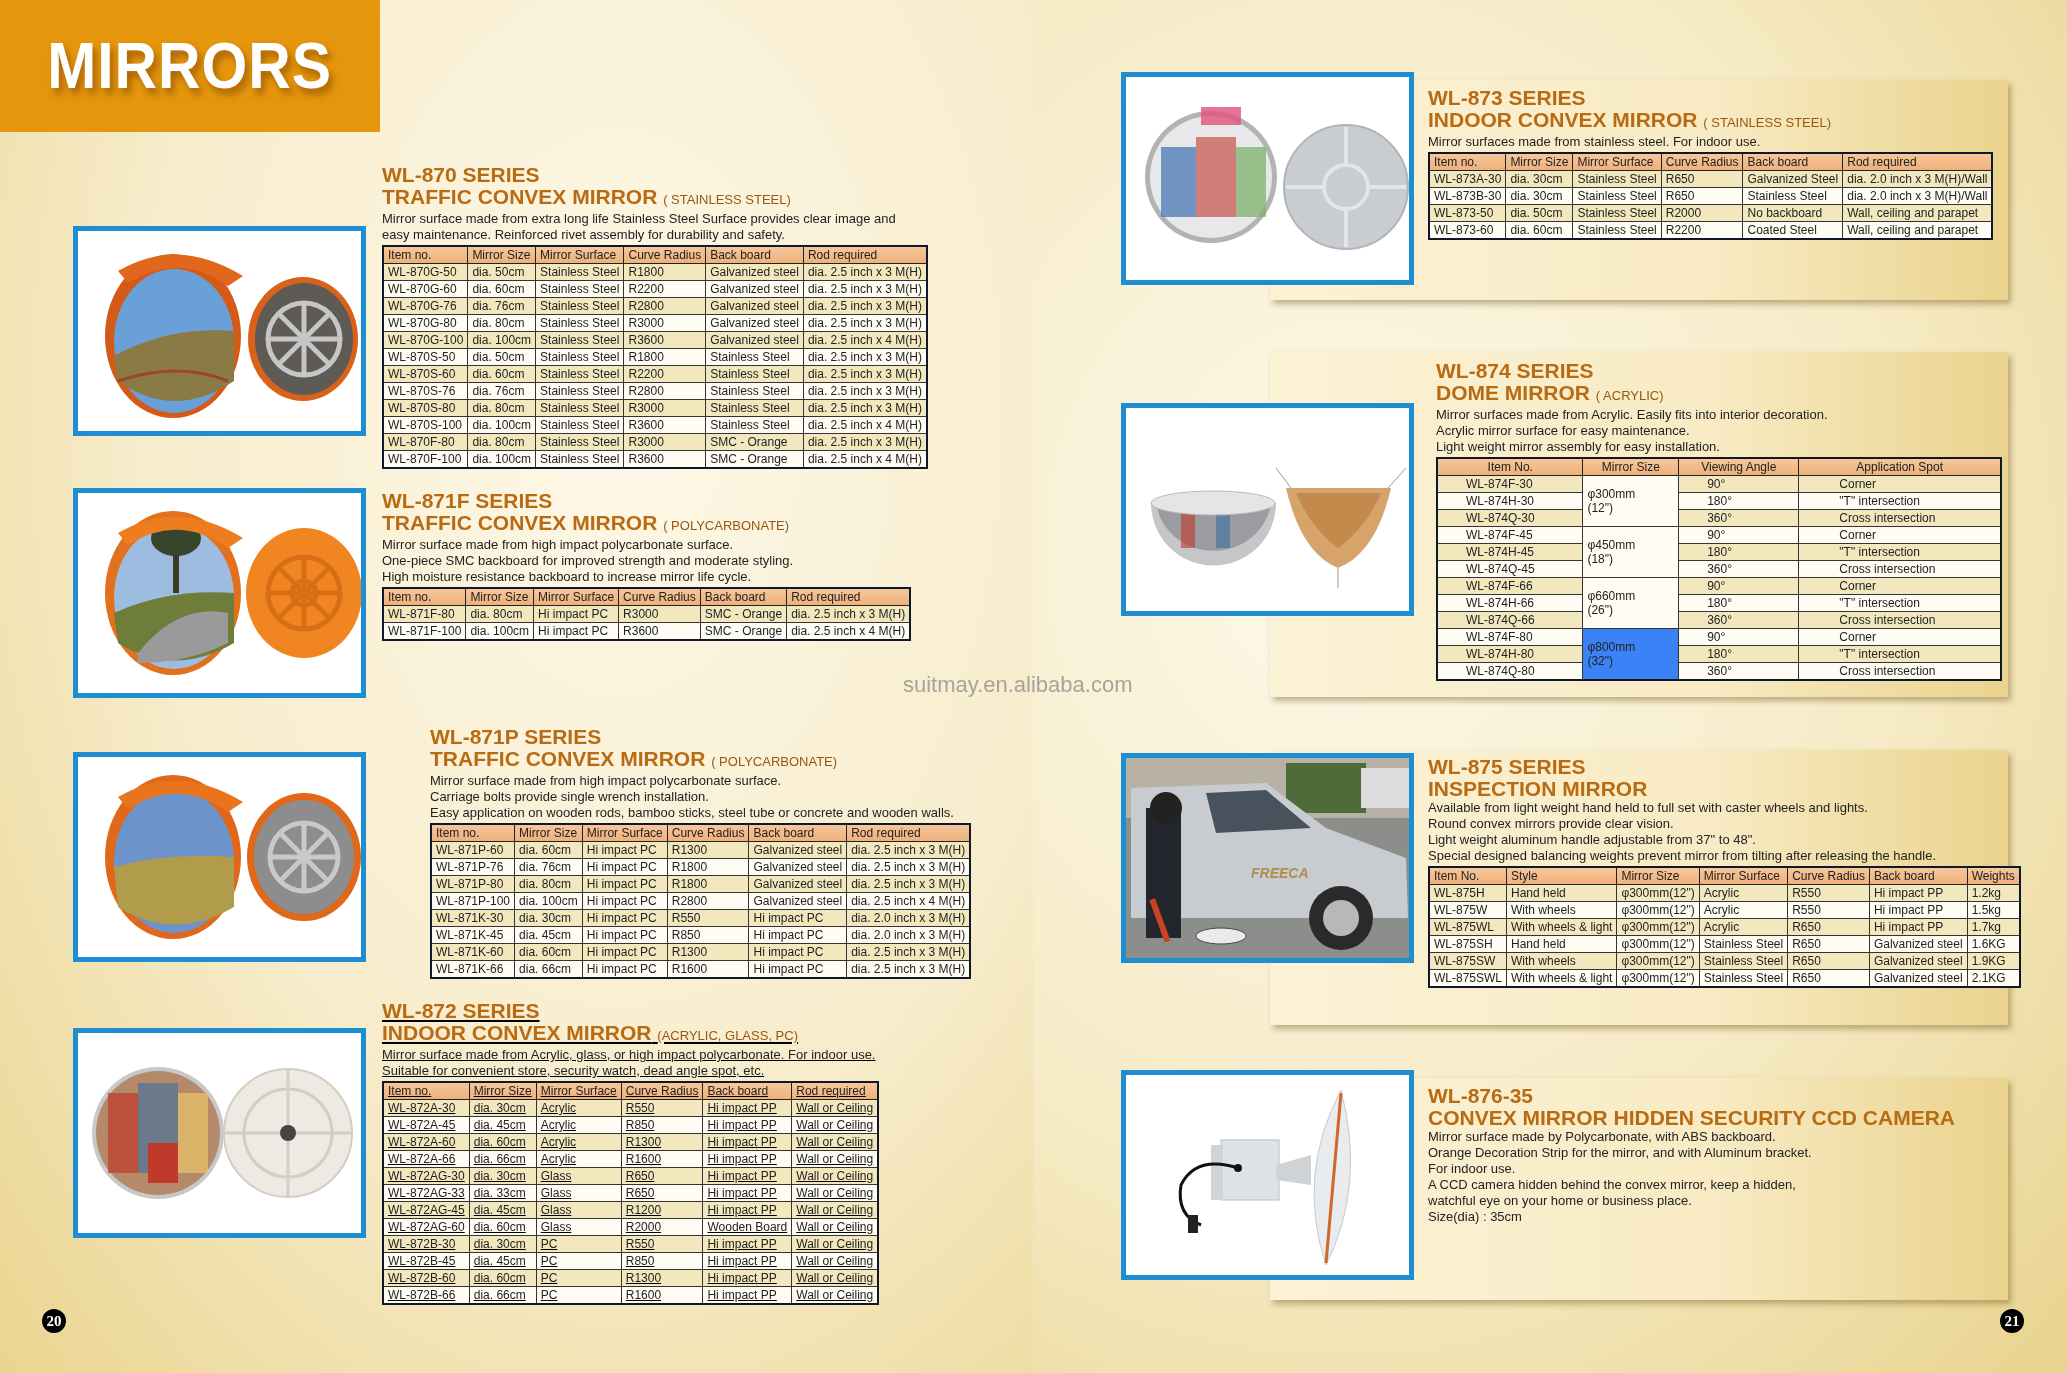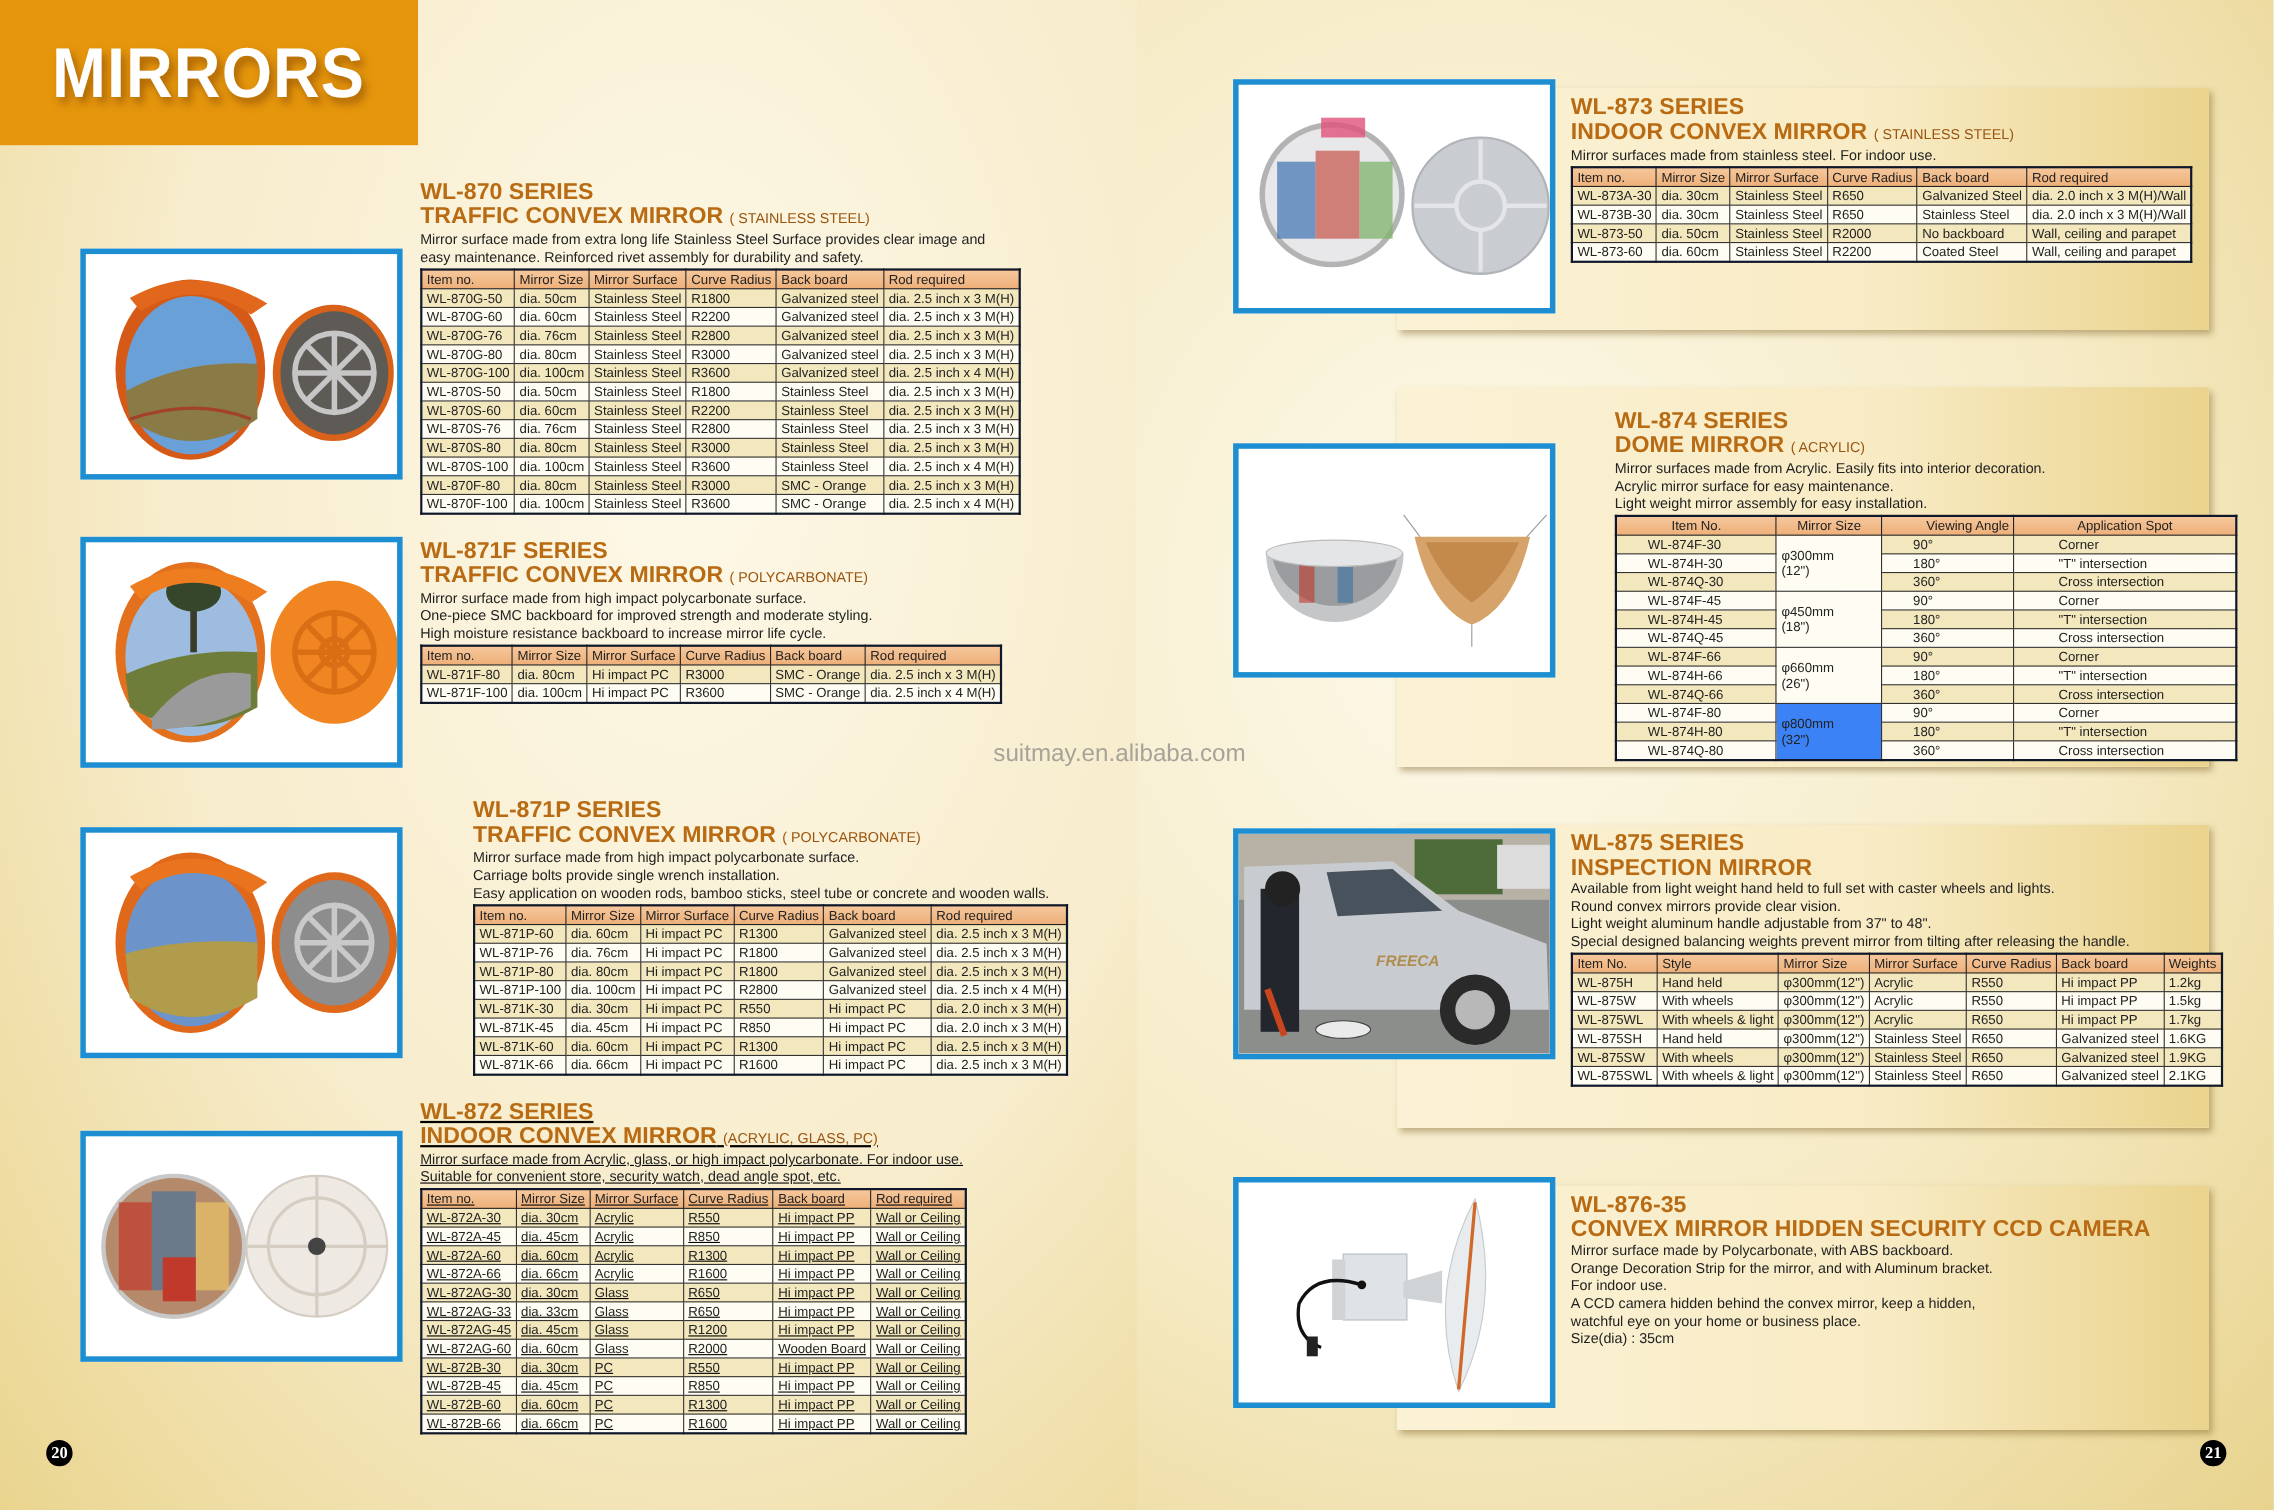--- a/index.html
+++ b/index.html
@@ -571,30 +571,30 @@
           <td>dia. 60cm</td>
           <td>Stainless Steel</td>
           <td>R2200</td>
           <td>Coated Steel</td>
           <td>Wall, ceiling and parapet</td>
         </tr>
       </tbody>
     </table>
 </div>
 
-<div class="section" style="left:1468px;top:360px;margin-top:12px;">
+<div class="section" style="left:1436px;top:360px;">
   <p class="s-title">WL-874 SERIES</p>
   <p class="s-title"><span>DOME MIRROR</span> <span class="s-sub">( ACRYLIC)</span></p>
   <p class="desc"><span>Mirror surfaces made from Acrylic. Easily fits into interior decoration.</span><br><span>Acrylic mirror surface for easy maintenance.</span><br><span>Light weight mirror assembly for easy installation.</span></p>
   <table class="spec dome" id="t874" style="width:566px;">
       <tbody>
         <tr>
           <th style="text-align:center">Item No.</th>
           <th style="text-align:center">Mirror Size</th>
-          <th style="text-align:right">Viewing Angle</th>
+          <th style="text-align:center">Viewing Angle</th>
           <th style="text-align:center">Application Spot</th>
         </tr>
         <tr>
           <td style="padding-left:28px">WL-874F-30</td>
           <td class="c" rowspan="3" style="background:#fffdf3">φ300mm<br>(12")</td>
           <td style="padding-left:28px">90°</td>
           <td style="padding-left:40px">Corner</td>
         </tr>
         <tr>
           <td style="padding-left:28px">WL-874H-30</td>

